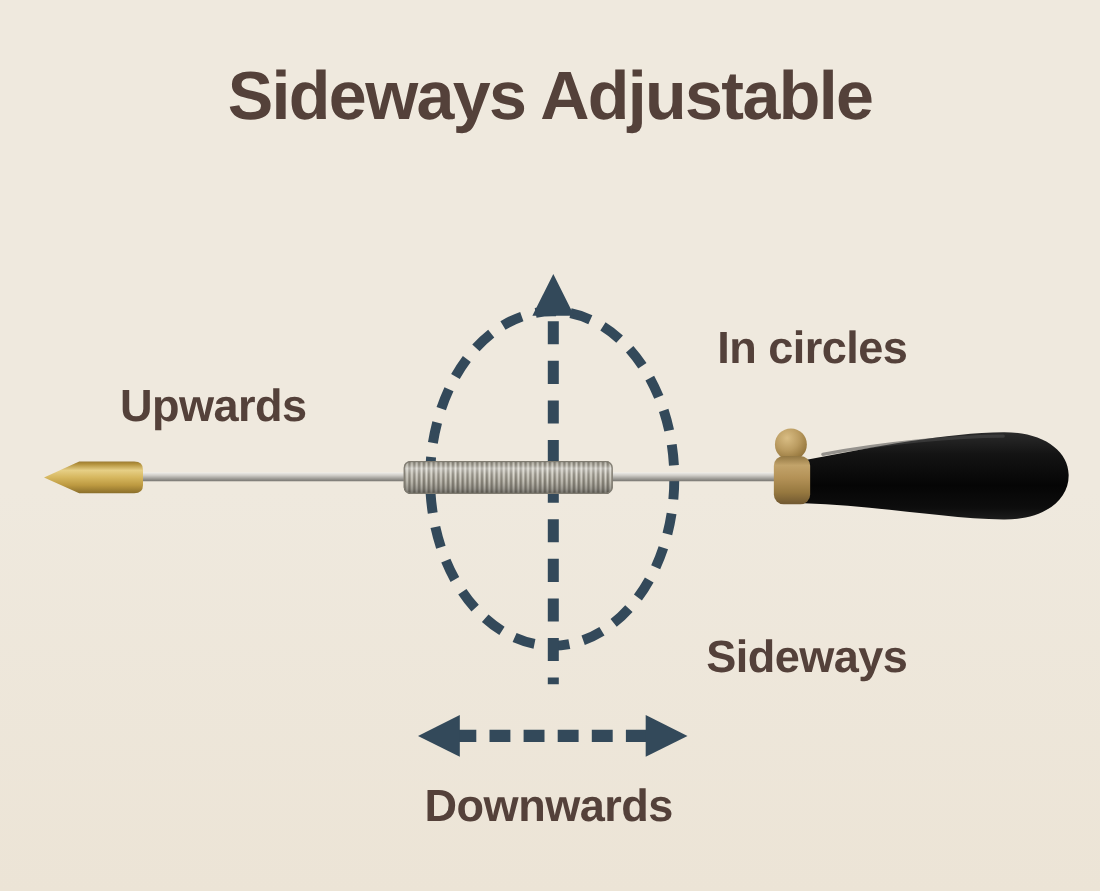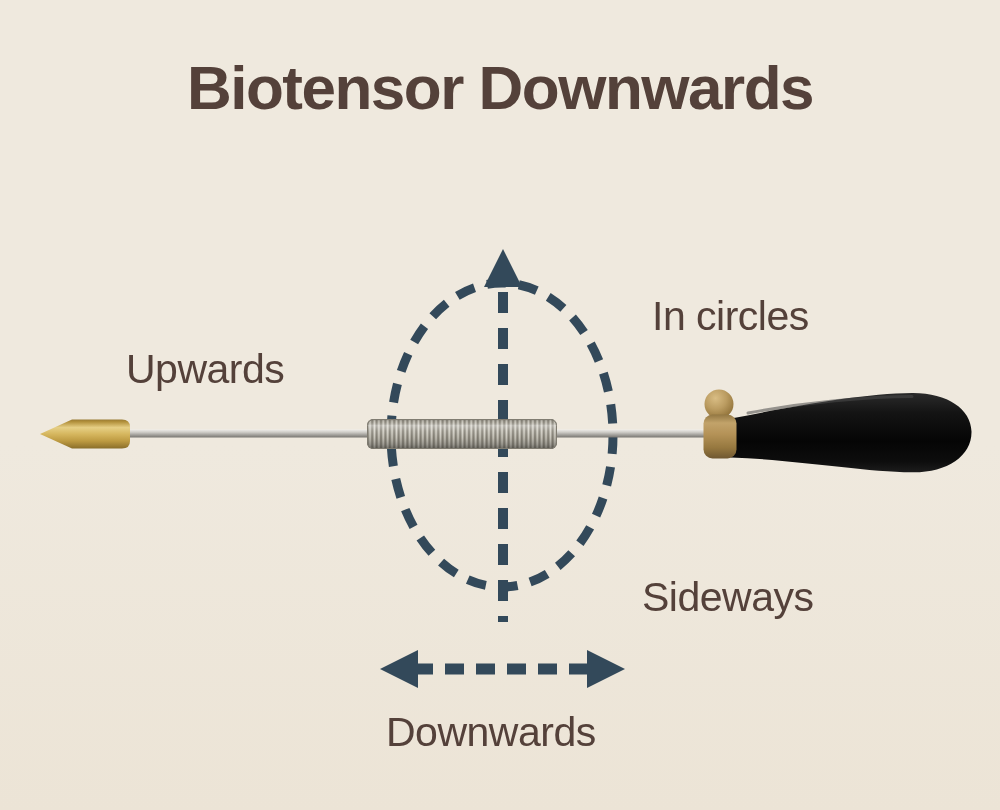--- a/index.html
+++ b/index.html
@@ -32,26 +32,26 @@
     line-height: 76px;
     font-weight: 700;
     letter-spacing: -1.5px;
     color: var(--heading-text);
   }
   .title .line { display: block; }
   .label {
     position: absolute;
     font-size: 41px;
     line-height: 41px;
-    font-weight: 400;
+    font-weight: 700;
     letter-spacing: -0.5px;
     color: var(--heading-text);
     white-space: nowrap;
   }
-  .label-upwards   { left: 126px; top: 349px; }
+  .label-upwards   { left: 109px; top: 349px; }
   .label-in-circles{ left: 652px; top: 296px; }
   .label-sideways  { left: 642px; top: 577px; }
   .label-downwards { left: 386px; top: 712px; }
   .diagram-svg {
     position: absolute;
     left: 0; top: 0;
     width: 1000px;
     height: 810px;
   }
   .dash-stroke {
@@ -59,21 +59,21 @@
     stroke: var(--arrow-stroke);
   }
   .arrowhead { fill: var(--arrow-stroke); }
 </style>
 </head>
 <body>
 
 <div class="stage">
 
   <h1 class="title">
-    <span class="line">Biotensor Downwards</span>
+    <span class="line">Sideways Adjustable</span>
   </h1>
 
   <svg class="diagram-svg" viewBox="0 0 1000 810">
     <defs>
       <linearGradient id="gradWire" gradientUnits="userSpaceOnUse" x1="0" y1="429" x2="0" y2="438">
         <stop offset="0" stop-color="#f4f3f0"></stop>
         <stop offset="0.35" stop-color="#cfcdc8"></stop>
         <stop offset="0.7" stop-color="#9b9994"></stop>
         <stop offset="1" stop-color="#6f6d68"></stop>
       </linearGradient>

